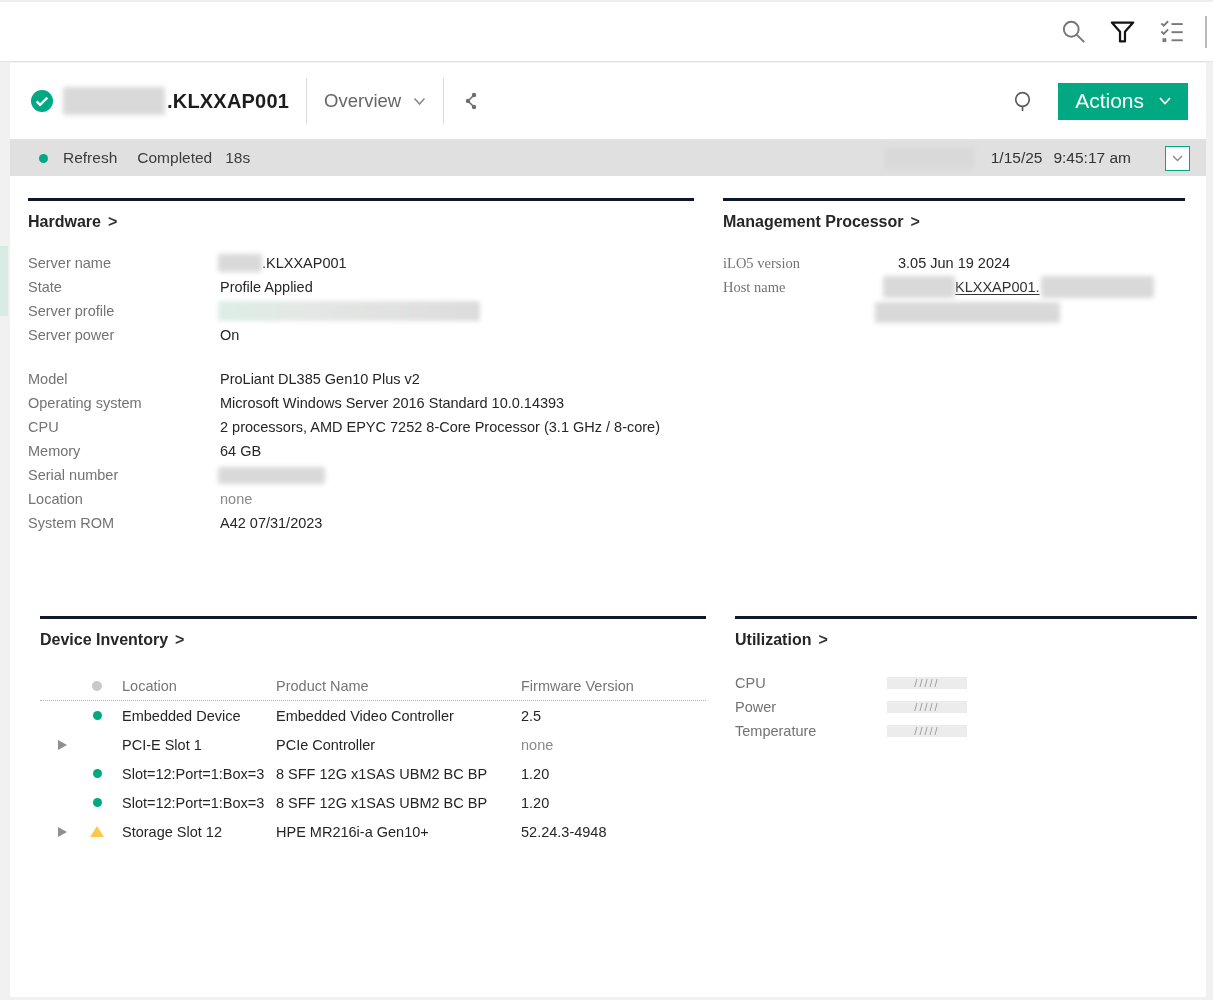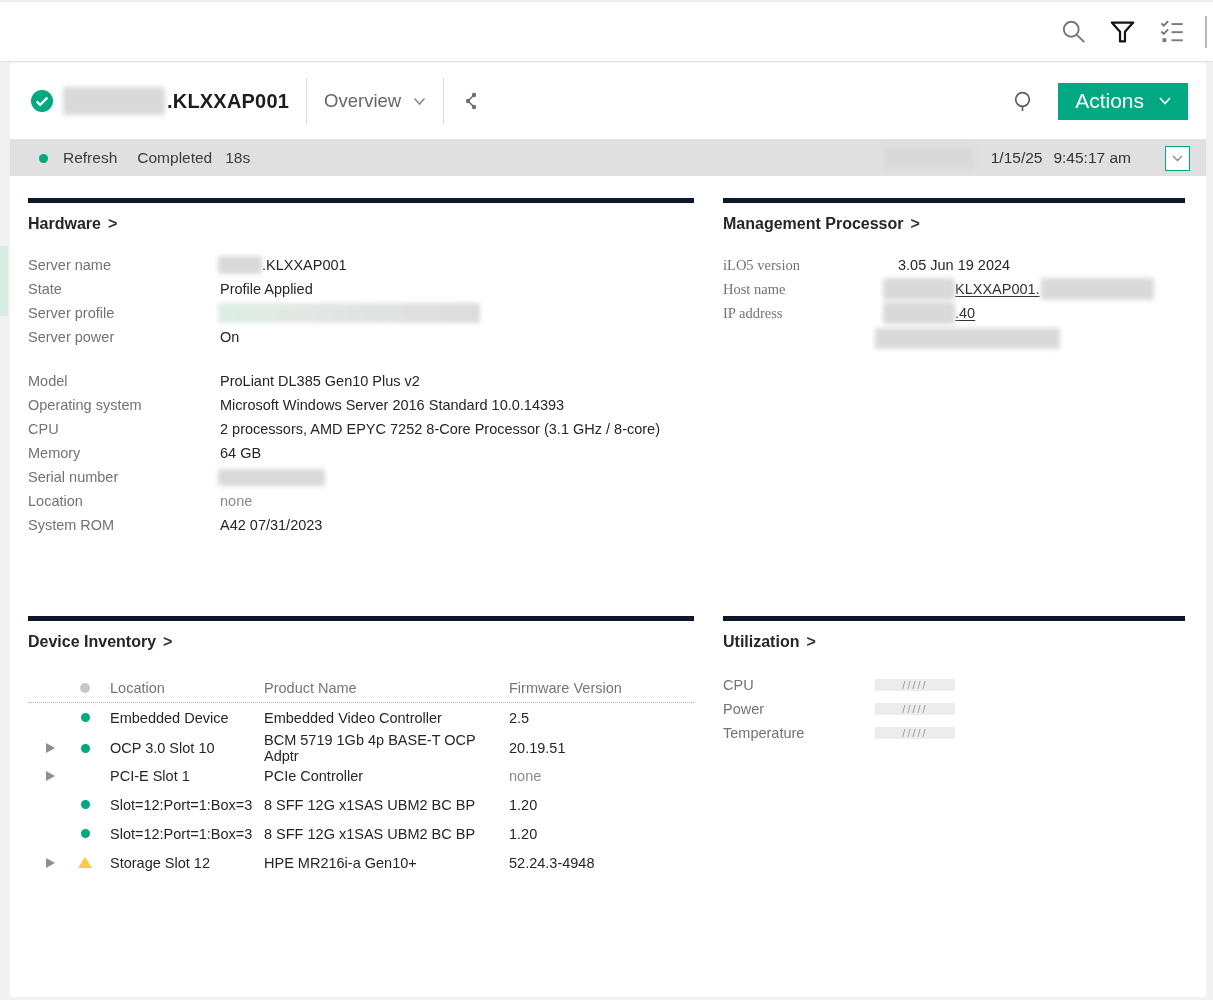--- a/index.html
+++ b/index.html
@@ -61,23 +61,23 @@
   .stamp-time{margin-left:11px;color:#333;}
   .expand-panel-btn{
     width:25px;height:25px;background:#fff;border:1px solid var(--accent);
     margin-left:34px;display:flex;align-items:center;justify-content:center;cursor:pointer;flex:none;
   }
   
   .main{position:relative;height:809px;}
   .col{position:absolute;top:0;}
   .col-left{left:18px;width:666px;}
   .col-right{left:713px;width:462px;}
-  .section{position:absolute;left:0;border-top:5px solid #0f172a;width:100%;}
+  .section{position:absolute;left:0;border-top:3px solid #0f172a;width:100%;}
   .sec-hw,.sec-mp{top:22px;}
-  .sec-di,.sec-ut{top:440px;}
+  .sec-di,.sec-ut{top:440px;margin-left:12px;}
   .sec-heading{
     padding-top:11px;font-size:16px;line-height:19px;font-weight:bold;color:#262626;cursor:pointer;
     display:flex;align-items:baseline;gap:7px;
   }
   .sec-heading .arrow{font-weight:bold;color:#333;}
   .kv-rows{margin-top:20px;}
   .kv-rows.group-b{margin-top:20px;}
   .kv-row{display:flex;align-items:center;height:24px;font-size:14.5px;gap:25px;}
   .kv-label{width:167px;color:var(--label);flex:none;}
   .kv-value{color:var(--value);display:flex;align-items:center;}
@@ -273,27 +273,20 @@
           </div>
 
           <div class="di-grid di-row">
             <div></div>
             <span class="dot dot-ok"></span>
             <div class="di-cell">Embedded Device</div>
             <div class="di-cell">Embedded Video Controller</div>
             <div class="di-cell">2.5</div>
           </div>
 
-          <div class="di-grid di-row">
-            <div><span class="expand-arrow"></span></div>
-            <span class="dot dot-ok"></span>
-            <div class="di-cell">OCP 3.0 Slot 10</div>
-            <div class="di-cell">BCM 5719 1Gb 4p BASE-T OCP Adptr</div>
-            <div class="di-cell">20.19.51</div>
-          </div>
 
           <div class="di-grid di-row">
             <div><span class="expand-arrow"></span></div>
             <span></span>
             <div class="di-cell">PCI-E Slot 1</div>
             <div class="di-cell">PCIe Controller</div>
             <div class="di-cell italic-none">none</div>
           </div>
 
           <div class="di-grid di-row">
@@ -336,27 +329,20 @@
             <div class="kv-value">3.05 Jun 19 2024</div>
           </div>
           <div class="kv-row">
             <div class="kv-label mp-label">Host name</div>
             <div class="kv-value">
               <span class="redact redact-host-a"></span>
               <span class="link">KLXXAP001.</span>
               <span class="redact redact-host-b"></span>
             </div>
           </div>
-          <div class="kv-row">
-            <div class="kv-label mp-label">IP address</div>
-            <div class="kv-value">
-              <span class="redact redact-host-a"></span>
-              <span class="link">.40</span>
-            </div>
-          </div>
           <div class="redact redact-ip-extra"></div>
         </div>
       </div>
 
       <div class="section sec-ut">
         <div class="sec-heading">
           <span>Utilization</span>
           <span class="arrow">&gt;</span>
         </div>
         <div class="ut-rows">

